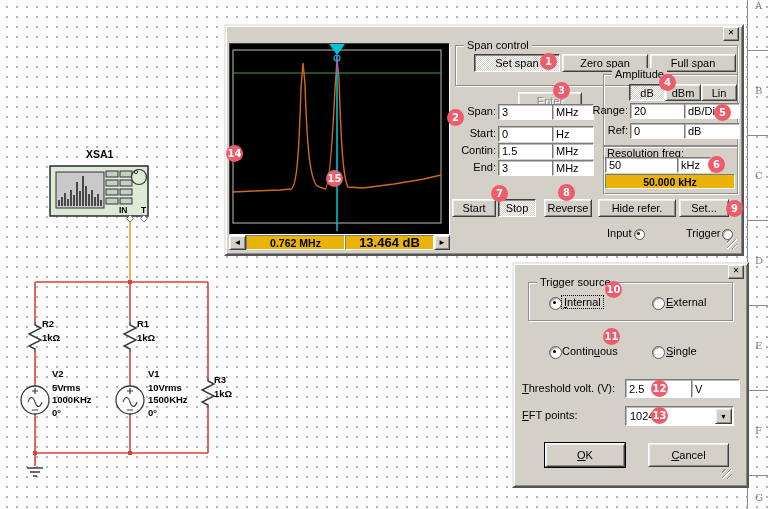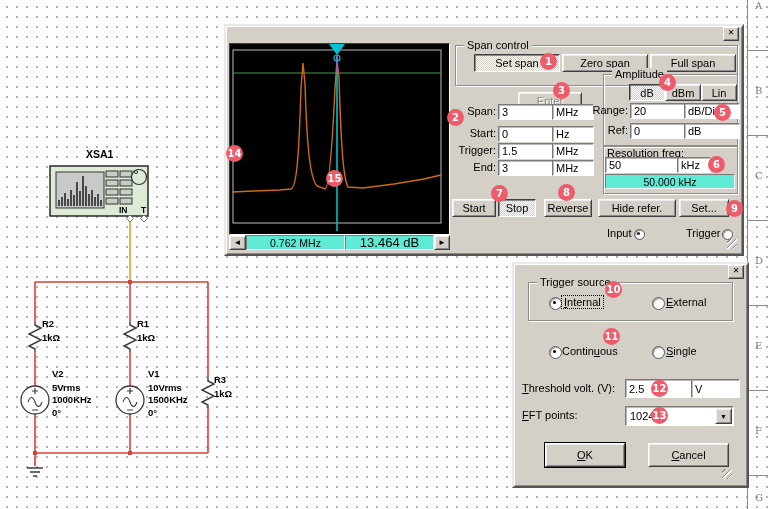--- a/index.html
+++ b/index.html
@@ -25,22 +25,22 @@
   .btn.pressed{border-color:#404040 #fff #fff #404040;box-shadow:inset 1px 1px 0 #8a8a8a;
        background-image:conic-gradient(#fff 25%,rgba(0,0,0,0) 0 50%,#fff 0 75%,rgba(0,0,0,0) 0);background-size:2px 2px;}
   .btn.disabled{color:#8c8c8c;text-shadow:1px 1px 0 #fff;}
   .btn.default{outline:1px solid #000;}
   .group{position:absolute;border:1px solid #8d8d8d;box-shadow:inset 1px 1px 0 #fff,1px 1px 0 #fff;}
   .glabel{position:absolute;top:-7px;left:8px;background:#d4d0c8;padding:0 3px;white-space:nowrap;}
   .flabel{position:absolute;white-space:nowrap;}
   .r{text-align:right;}
   .input{position:absolute;background:#fff;border:1px solid;border-color:#7a7a7a #fff #fff #7a7a7a;
          box-shadow:inset 1px 1px 0 #b9b9b9;display:flex;align-items:center;padding:0 3px;white-space:nowrap;}
-  .sunkpanel{position:absolute;background:#5eead4;border:1px solid;border-color:#7a7a7a #fff #fff #7a7a7a;
-         display:flex;align-items:center;justify-content:center;white-space:nowrap;}
+  .sunkpanel{position:absolute;background:#eab308;border:1px solid;border-color:#7a7a7a #fff #fff #7a7a7a;
+         display:flex;align-items:center;justify-content:center;white-space:nowrap;font-weight:bold;}
   .radio{position:absolute;width:11px;height:11px;border-radius:50%;background:#fff;border:1px solid #5c5c5c;
          box-shadow:inset 1px 1px 1px #9d9d9d;}
   .radio.on::after{content:"";position:absolute;left:3px;top:3px;width:3px;height:3px;border-radius:50%;background:#000;}
   .focusdot{outline:1px dotted #000;}
   .u{text-decoration:underline;}
   .iocircle{position:absolute;width:9px;height:9px;border-radius:50%;background:#fff;border:1px solid #555;
          box-shadow:inset 1px 1px 1px #a0a0a0;}
   .iocircle.on::after{content:"";position:absolute;left:2px;top:2px;width:3px;height:3px;border-radius:50%;background:#222;}
   .grip{position:absolute;width:10px;height:10px;
         background:repeating-linear-gradient(135deg,rgba(0,0,0,0) 0 2px,#909090 2px 3px,#fff 3px 4px);}
@@ -178,21 +178,21 @@
     <div class="btn" style="left:336px;top:28px;width:84px;height:16px">Zero span</div>
     <div class="btn" style="left:424px;top:28px;width:84px;height:16px">Full span</div>
 
     <div class="btn disabled" style="left:292px;top:66px;width:62px;height:15px">Enter</div>
     <div class="flabel r" style="left:230px;top:79px;width:40px">Span:</div>
     <div class="input" style="left:272px;top:78px;width:52px;height:14px">3</div>
     <div class="input" style="left:326px;top:78px;width:34px;height:14px">MHz</div>
     <div class="flabel r" style="left:230px;top:101px;width:40px">Start:</div>
     <div class="input" style="left:272px;top:100px;width:52px;height:14px">0</div>
     <div class="input" style="left:326px;top:100px;width:34px;height:14px">Hz</div>
-    <div class="flabel r" style="left:230px;top:118px;width:40px">Trigger:</div>
+    <div class="flabel r" style="left:230px;top:118px;width:40px">Contin:</div>
     <div class="input" style="left:272px;top:117px;width:52px;height:14px">1.5</div>
     <div class="input" style="left:326px;top:117px;width:34px;height:14px">MHz</div>
     <div class="flabel r" style="left:230px;top:135px;width:40px">End:</div>
     <div class="input" style="left:272px;top:134px;width:52px;height:14px">3</div>
     <div class="input" style="left:326px;top:134px;width:34px;height:14px">MHz</div>
 
     <div class="group" style="left:377px;top:48px;width:133px;height:70px">
       <span class="glabel">Amplitude</span>
     </div>
     <div class="btn pressed" style="left:403px;top:58px;width:34px;height:15px">dB</div>

